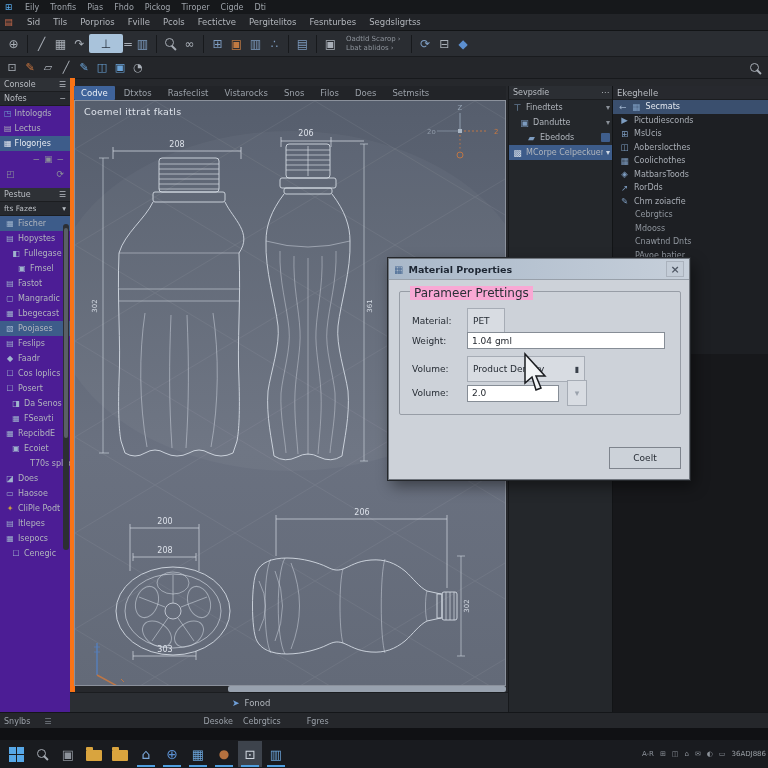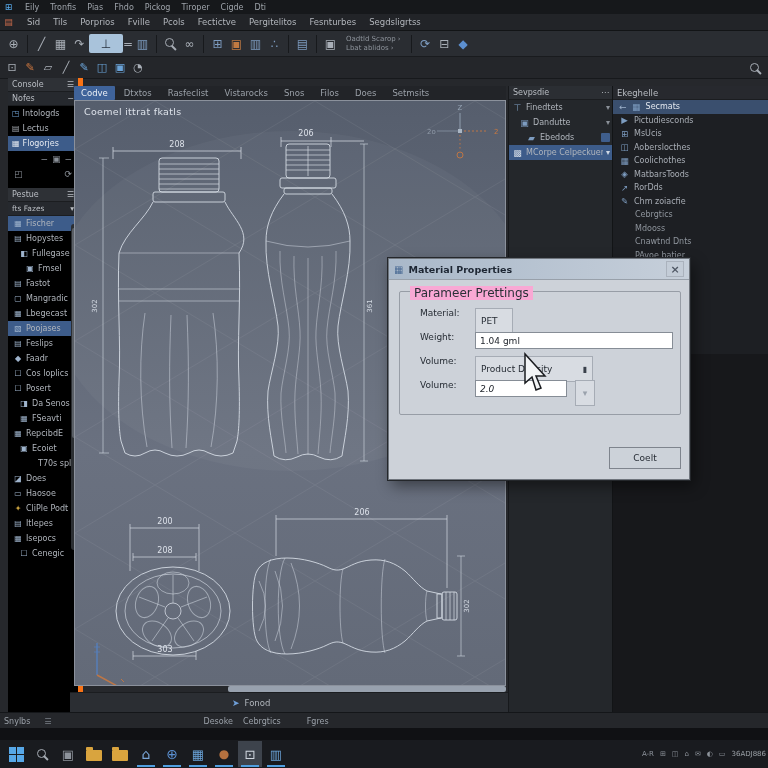--- a/index.html
+++ b/index.html
@@ -21,21 +21,21 @@
   #toolbar1 .ic{width:19px;height:19px;font-size:12px}
   .tool-active{background:#a9c3db;border-radius:2px;color:#27313e !important}
   #toolbar2{left:0;top:57px;width:768px;height:21px;background:#24262a;border-bottom:1px solid #17191c;padding-left:3px}
   #toolbar2 .ic{width:18px;height:18px;font-size:11px}
   .combo{display:flex;flex-direction:column;justify-content:center;height:22px;margin:0 6px;
          font-size:7px;line-height:9px;color:#8e949c}
   .mag{width:13px;height:13px;position:relative;display:inline-block}
   .mag::before{content:"";position:absolute;width:7px;height:7px;border:1.5px solid #a6acb4;border-radius:50%;left:1px;top:1px}
   .mag::after{content:"";position:absolute;width:6px;height:1.5px;background:#a6acb4;transform:rotate(45deg);right:0;bottom:2px}
   
-  #lsb{left:8px;top:78px;width:70px;height:634px;background:#000000;border-right:5px solid #f97316}
+  #lsb{left:0;top:78px;width:70px;height:634px;background:#4c1d95;border-right:5px solid #f97316}
   .phead{height:13px;background:#2e3136;border-bottom:1px solid #1b1d20;display:flex;align-items:center;
          justify-content:space-between;padding:0 4px;font-size:8px;color:#b9bdc3}
   .qitem{height:15px;display:flex;align-items:center;gap:3px;padding-left:4px;font-size:8px;color:#aeb3ba}
   .hl{background:#3d5c8a;color:#e6eaf0}
   .minibar{height:15px;display:flex;align-items:center;justify-content:flex-end;gap:4px;padding-right:6px;color:#8a9098;font-size:9px}
   #tree{display:flex;flex-direction:column}
   .trow{height:15px;display:flex;align-items:center;gap:3px;padding-left:5px;font-size:8px;color:#b0b5bc}
   .trow .ti{width:10px;font-size:8px;color:#9fb4cd;flex:0 0 auto;text-align:center}
   .in1{padding-left:11px}.in2{padding-left:17px}
   #tree-scroll{position:absolute;right:1px;top:146px;width:6px;height:326px;background:#2c2f33;border-radius:3px}
@@ -79,21 +79,21 @@
   #tray{margin-left:auto;display:flex;align-items:center;gap:6px;padding-right:6px;font-size:7px;color:#8d939b}
   
   #dialog{left:388px;top:258px;width:302px;height:222px;background:#cdd2d9;border:1px solid #6f757d;
           outline:1px solid #24272b;box-shadow:4px 6px 14px rgba(0,0,0,.45);box-sizing:border-box;color:#2a3037}
   #dlg-title{height:20px;background:linear-gradient(90deg,#a9b8c9,#c6cfda);display:flex;align-items:center;
              gap:5px;padding:0 5px;font-size:9.5px;font-weight:bold;color:#1d2633;border-bottom:1px solid #98a0aa}
   #dlg-close{margin-left:auto;width:16px;height:14px;display:flex;align-items:center;justify-content:center;
              color:#4e5663;font-size:11px;border:1px solid #aab2bd;background:#c3ccd7}
   #dlg-group{position:absolute;left:10px;top:32px;width:280px;height:122px;border:1px solid #979da6;border-radius:2px}
   #dlg-group-label{position:absolute;left:10px;top:-6px;background:#f9a8d4;padding:0 4px;font-size:12px}
-  .fld-row{position:absolute;left:20px;display:flex;font-size:9px}
+  .fld-row{position:absolute;left:12px;display:flex;align-items:center;font-size:9px}
   .fld-label{width:55px;color:#262c34}
   .fld-box{height:16px;display:flex;align-items:center;padding:12px 5px;background:#d8dce2;
            border:1px solid #a6acb5;box-sizing:border-box;font-size:9px;color:#262c34}
   .fld-input{height:17px;border:1px solid #868d96;background:#ffffff;font-size:9px;color:#23282f;
              padding:0 4px;box-sizing:border-box;font-family:inherit}
   .btn{display:flex;align-items:center;justify-content:center;background:#ccd2d9;border:1px solid #7e848d;
        font-size:9px;color:#262c34}
   
   svg text{font-family:"DejaVu Sans","Liberation Sans",sans-serif}
 </style>
@@ -597,21 +597,21 @@
       </div>
       <div class="fld-row" style="top:64px">
         <span class="fld-label">Volume:</span>
         <span class="fld-box" style="width:118px;justify-content:space-between">
           <span>Product Density</span>
           <span style="color:#3a414b;font-size:8px">▮</span>
         </span>
       </div>
       <div class="fld-row" style="top:88px">
         <span class="fld-label">Volume:</span>
-        <input class="fld-input" style="width: 92px; font-style: italic;" value="2.0">
+        <input class="fld-input" style="width: 92px;" value="2.0">
         <span class="fld-box" style="width:20px;margin-left:8px;justify-content:center;color:#9aa2ac">▾</span>
       </div>
     </div>
     <div class="btn abs" style="left:220px;top:188px;width:70px;height:20px">Coelt</div>
   </div>
 
   <svg class="abs" style="left:522px;top:352px;z-index:12" width="30" height="42">
     <path d="M3,2 L3,31 L10,25 L14,38 L19,36 L14,24 L23,24 Z" fill="#f2f4f6" stroke="#1a1c20" stroke-width="1.5"></path>
   </svg>
 

